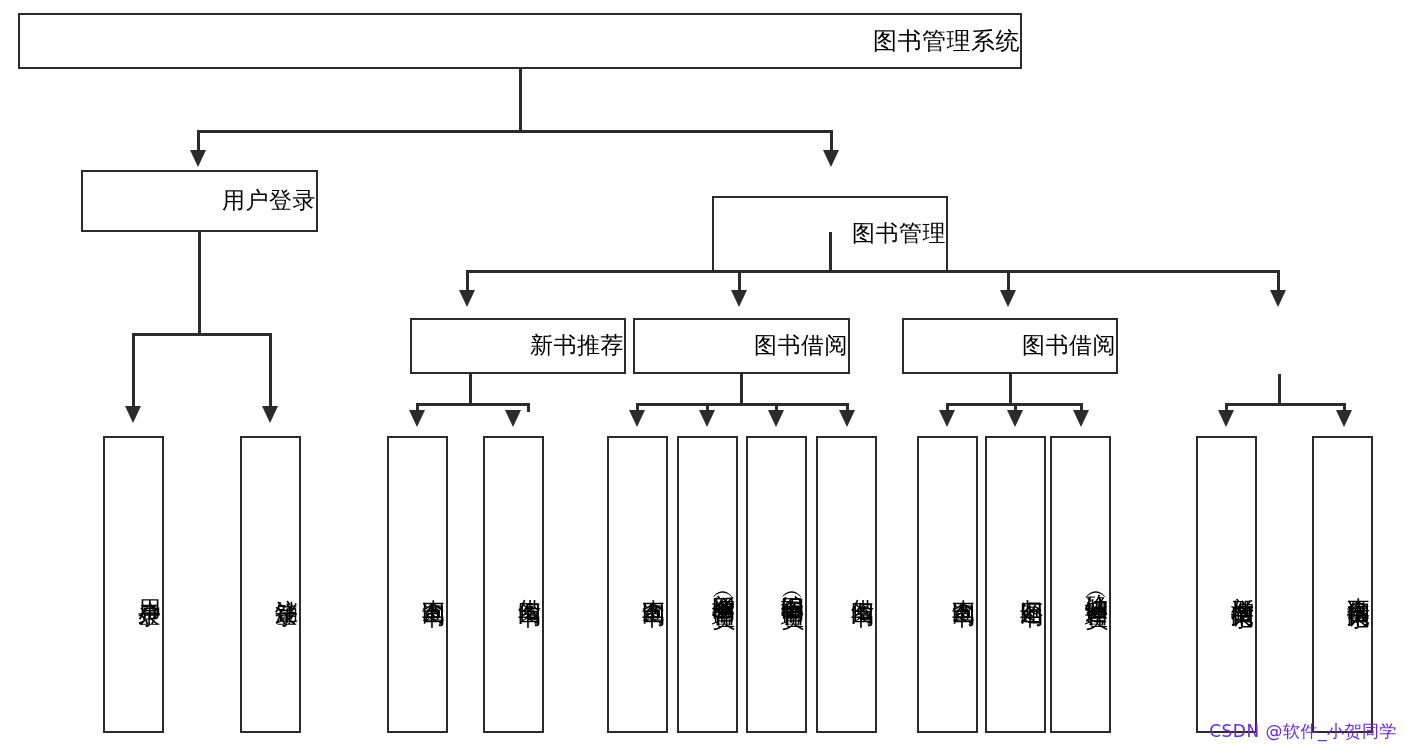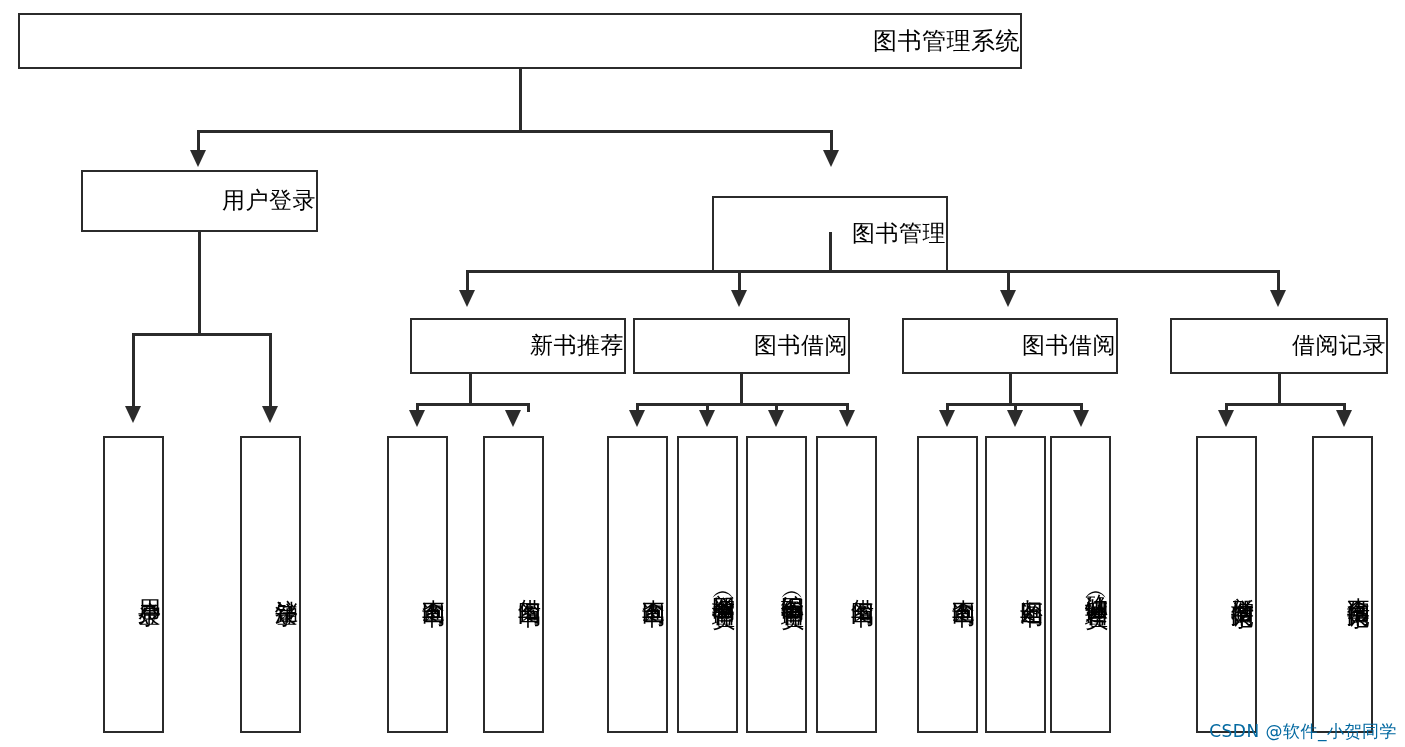--- a/index.html
+++ b/index.html
@@ -66,21 +66,21 @@
     height: 0;
     border-left: 8px solid transparent;
     border-right: 8px solid transparent;
     border-top: 17px solid #2b2b2b;
   }
   .watermark {
     position: absolute;
     right: 8px;
     bottom: 4px;
     font-size: 17px;
-    color: #0369a1;
+    color: #6d28d9;
     white-space: nowrap;
     letter-spacing: 0.5px;
   }
 </style>
 </head>
 <body>
 
 <div id="canvas">
 
   <div class="node horiz root" style="left:18px; top:13px; width:1004px; height:56px;">
@@ -123,23 +123,20 @@
 
   <div class="node horiz" style="left:362px; top:318px; width:216px; height:56px;margin-left:48px;">
     <span class="node-label">新书推荐</span>
   </div>
   <div class="node horiz" style="left:633px; top:318px; width:217px; height:56px;">
     <span class="node-label">图书借阅</span>
   </div>
   <div class="node horiz" style="left:902px; top:318px; width:216px; height:56px;">
     <span class="node-label">图书借阅</span>
   </div>
-  <div class="node horiz" style="left:1170px; top:318px; width:218px; height:56px;">
-    <span class="node-label">借阅记录</span>
-  </div>
 
   <div class="ln v" style="left:469px; top:374px; height:31px;"></div>
   <div class="ln h" style="left:416px; top:403px; width:111px;"></div>
   <div class="ln v" style="left:416px; top:403px; height:9px;"></div>
   <div class="arrow" style="left:409px; top:410px;"></div>
   <div class="ln v" style="left:527px; top:403px; height:9px;"></div>
   <div class="arrow" style="left:505px; top:410px;"></div>
 
   <div class="ln v" style="left:740px; top:374px; height:31px;"></div>
   <div class="ln h" style="left:636px; top:403px; width:210px;"></div>

